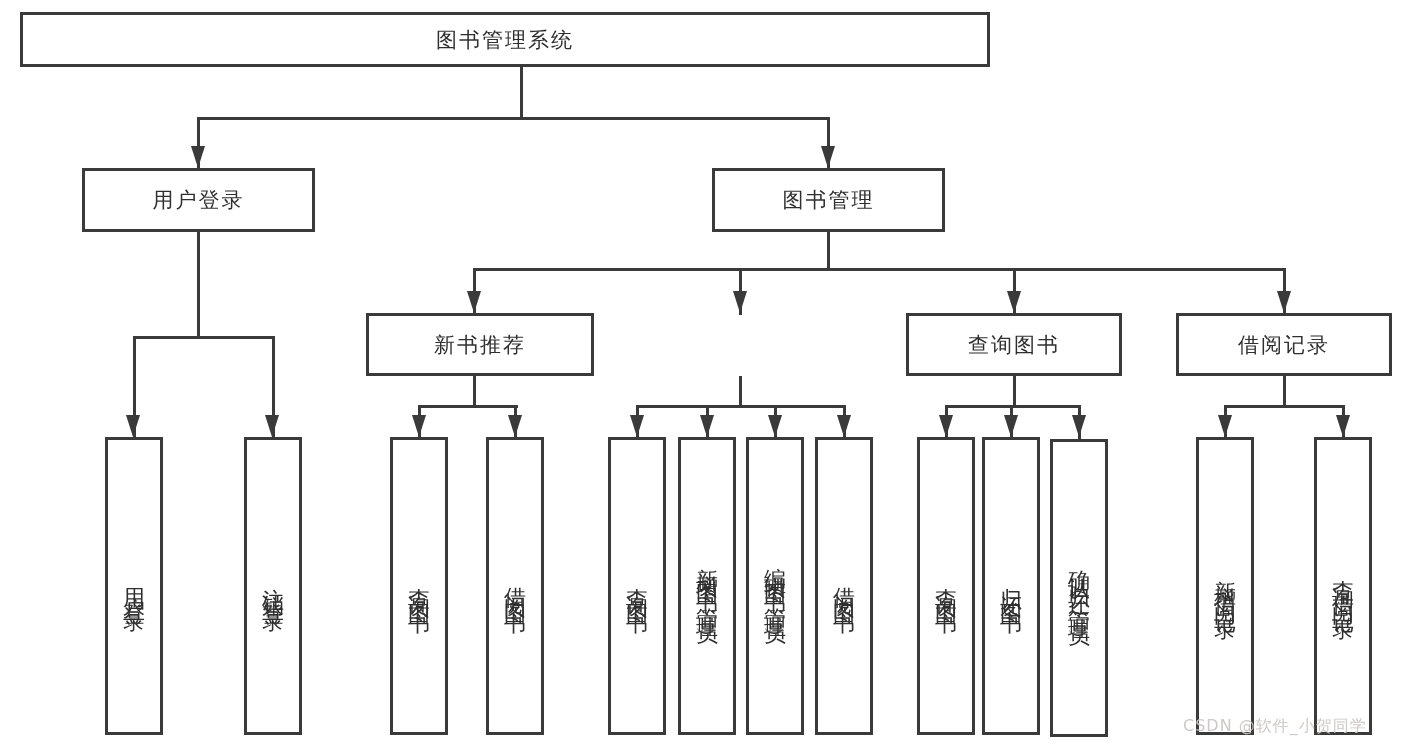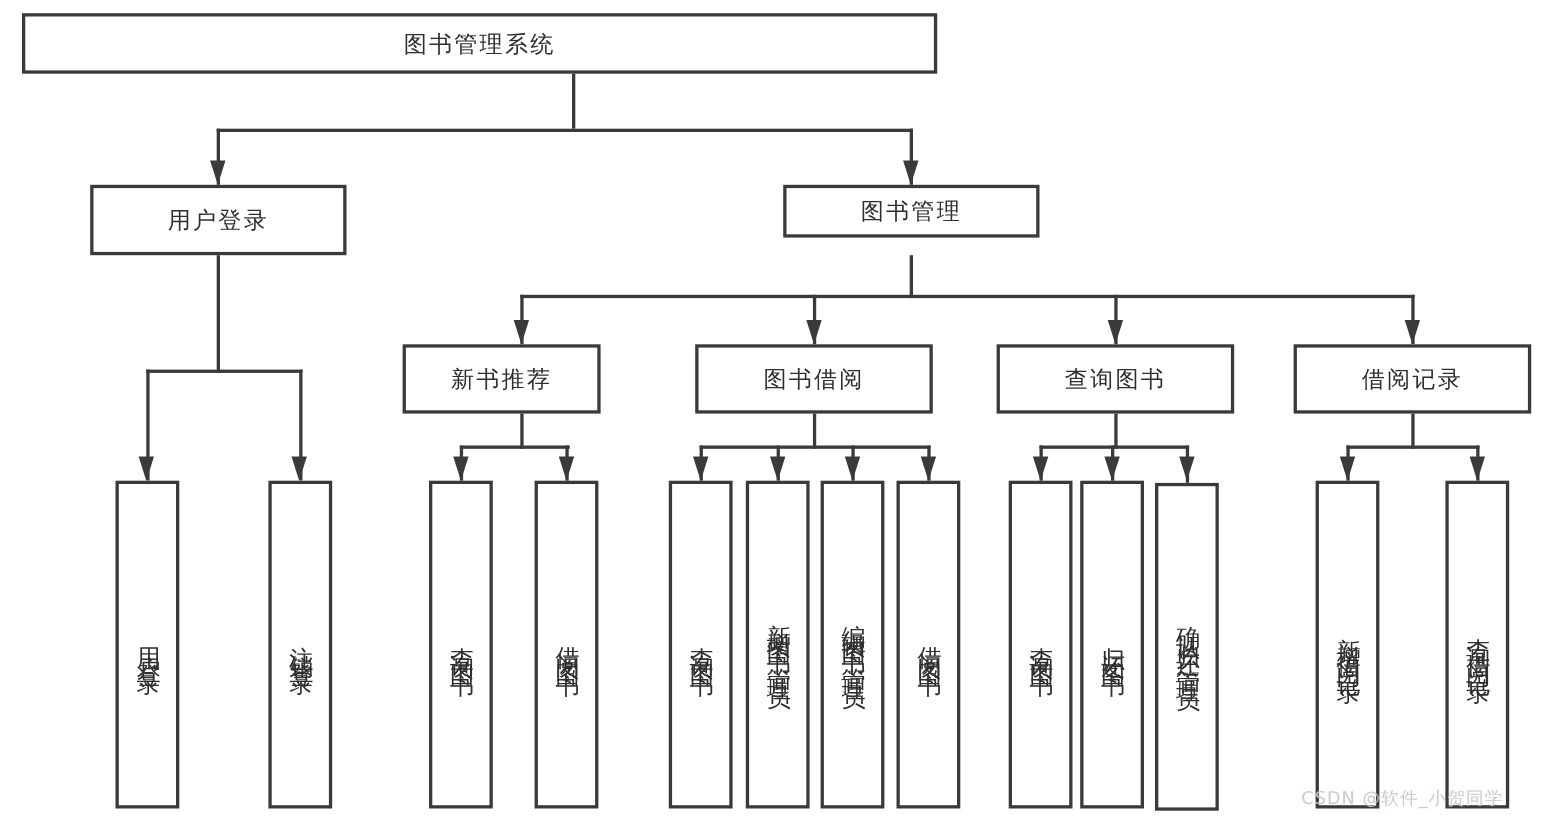--- a/index.html
+++ b/index.html
@@ -26,35 +26,35 @@
   .watermark{
     position:absolute;left:1183px;top:716px;z-index:10;
     font-size:16px;letter-spacing:1px;color:rgba(205,196,196,0.95);white-space:nowrap;
   }
 </style>
 </head>
 <body>
 
 <div id="canvas">
 
-  <div class="box hbox" style="left:20px;top:12px;width:832px;height:55px;">
+  <div class="box hbox" style="left:20px;top:12px;width:970px;height:55px;">
     <span>图书管理系统</span>
   </div>
 
   <div class="vline" style="left:520px;top:67px;height:50px;"></div>
   <div class="hline" style="left:197px;top:117px;width:633px;"></div>
   <div class="vline" style="left:197px;top:117px;height:53px;"></div>
   <div class="arrow" style="left:191px;top:146px;"></div>
   <div class="vline" style="left:827px;top:117px;height:53px;"></div>
   <div class="arrow" style="left:821px;top:146px;"></div>
 
   <div class="box hbox" style="left:82px;top:168px;width:233px;height:64px;">
     <span>用户登录</span>
   </div>
-  <div class="box hbox" style="left:712px;top:168px;width:233px;height:48px;">
+  <div class="box hbox" style="left:712px;top:168px;width:233px;height:64px;">
     <span>图书管理</span>
   </div>
 
   <div class="vline" style="left:197px;top:232px;height:107px;"></div>
   <div class="hline" style="left:133px;top:336px;width:142px;"></div>
   <div class="vline" style="left:133px;top:336px;height:101px;"></div>
   <div class="arrow" style="left:126px;top:415px;"></div>
   <div class="vline" style="left:272px;top:336px;height:101px;"></div>
   <div class="arrow" style="left:265px;top:415px;"></div>
 
@@ -62,25 +62,22 @@
   <div class="hline" style="left:473px;top:268px;width:813px;"></div>
   <div class="vline" style="left:473px;top:268px;height:47px;"></div>
   <div class="arrow" style="left:467px;top:291px;"></div>
   <div class="vline" style="left:739px;top:268px;height:47px;"></div>
   <div class="arrow" style="left:733px;top:291px;"></div>
   <div class="vline" style="left:1013px;top:268px;height:47px;"></div>
   <div class="arrow" style="left:1007px;top:291px;"></div>
   <div class="vline" style="left:1283px;top:268px;height:47px;"></div>
   <div class="arrow" style="left:1277px;top:291px;"></div>
 
-  <div class="box hbox" style="left:366px;top:313px;width:180px;height:63px;">
+  <div class="box hbox" style="left:366px;top:313px;width:228px;height:63px;">
     <span>新书推荐</span>
-  </div>
-  <div class="box hbox" style="left:632px;top:313px;width:216px;height:63px;">
-    <span>图书借阅</span>
   </div>
   <div class="box hbox" style="left:906px;top:313px;width:216px;height:63px;">
     <span>查询图书</span>
   </div>
   <div class="box hbox" style="left:1176px;top:313px;width:216px;height:63px;">
     <span>借阅记录</span>
   </div>
 
   <div class="vline" style="left:473px;top:376px;height:32px;"></div>
   <div class="hline" style="left:418px;top:405px;width:100px;"></div>

